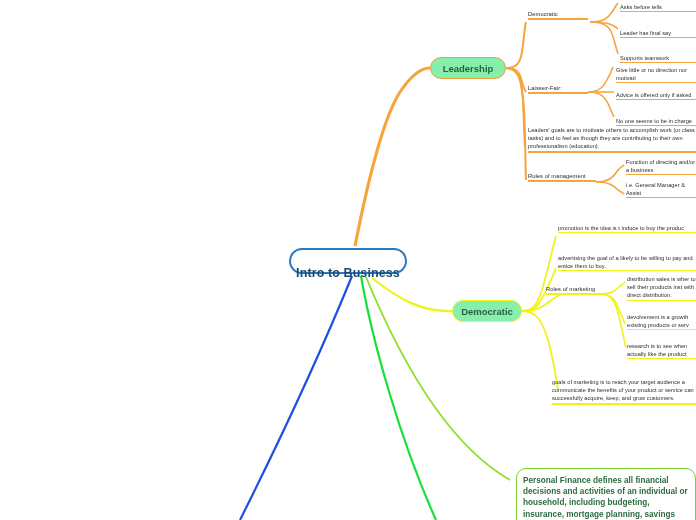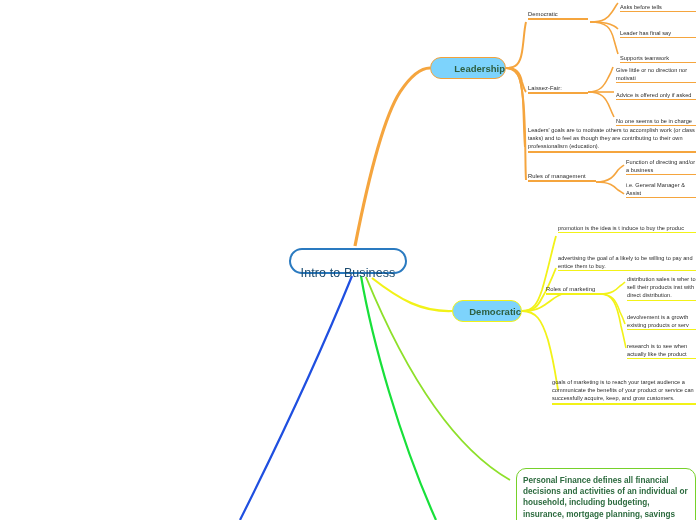--- a/index.html
+++ b/index.html
@@ -35,36 +35,36 @@
     border-radius: 13px;
     background: #ffffff;
     box-sizing: border-box;
     display: flex;
     align-items: center;
     justify-content: center;
     z-index: 10;
   }
   .root-node span {
     font-size: 12.5px;
-    font-weight: normal;
+    font-weight: bold;
     color: #1a4a6e;
     letter-spacing: 0.1px;
     white-space: nowrap;
     margin-top: 24px;
   }
 
   
   .cap-node {
     position: absolute;
     border-radius: 12px;
-    background: #7dd3fc;
+    background: #86efac;
     box-sizing: border-box;
     display: flex;
     align-items: center;
-    justify-content: flex-end;
+    justify-content: center;
     z-index: 9;
   }
   .cap-node span {
     font-size: 9.5px;
     font-weight: bold;
     color: #20573a;
     white-space: nowrap;
   }
   .cap-leadership {
     left: 430px;

